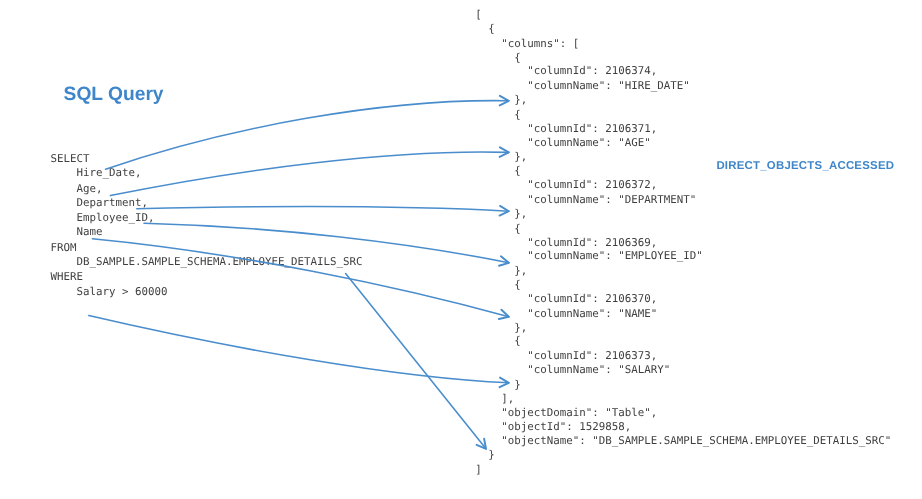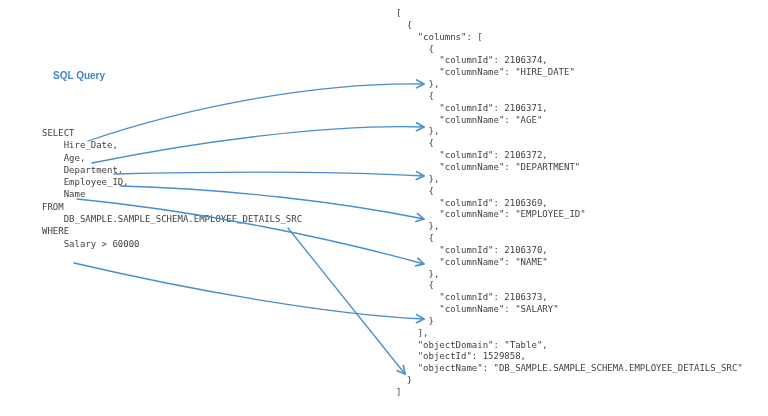--- a/index.html
+++ b/index.html
@@ -33,21 +33,21 @@
   }
   .blue-label {
     position: absolute;
     font-family: "Liberation Sans", sans-serif;
     color: #3e86c9;
     font-weight: 600;
   }
   #sql-query-label {
     left: 53px;
     top: 70px;
-    font-size: 10px;
+    font-size: 16px;
   }
   #direct-objects-label {
     left: 597px;
     top: 133px;
     font-size: 9.5px;
     letter-spacing: 0.2px;
   }
   svg.arrows {
     position: absolute;
     left: 0; top: 0;
@@ -61,20 +61,21 @@
     stroke-linecap: round;
   }
 </style>
 </head>
 <body>
 
 <div class="canvas">
 
   <div id="sql-query-label" class="blue-label">SQL Query</div>
 
+  <div id="direct-objects-label" class="blue-label">DIRECT_OBJECTS_ACCESSED</div>
 
   <pre id="sql-code" class="code">SELECT
     Hire_Date,
     Age,
     Department,
     Employee_ID,
     Name
 FROM
     DB_SAMPLE.SAMPLE_SCHEMA.EMPLOYEE_DETAILS_SRC
 WHERE

